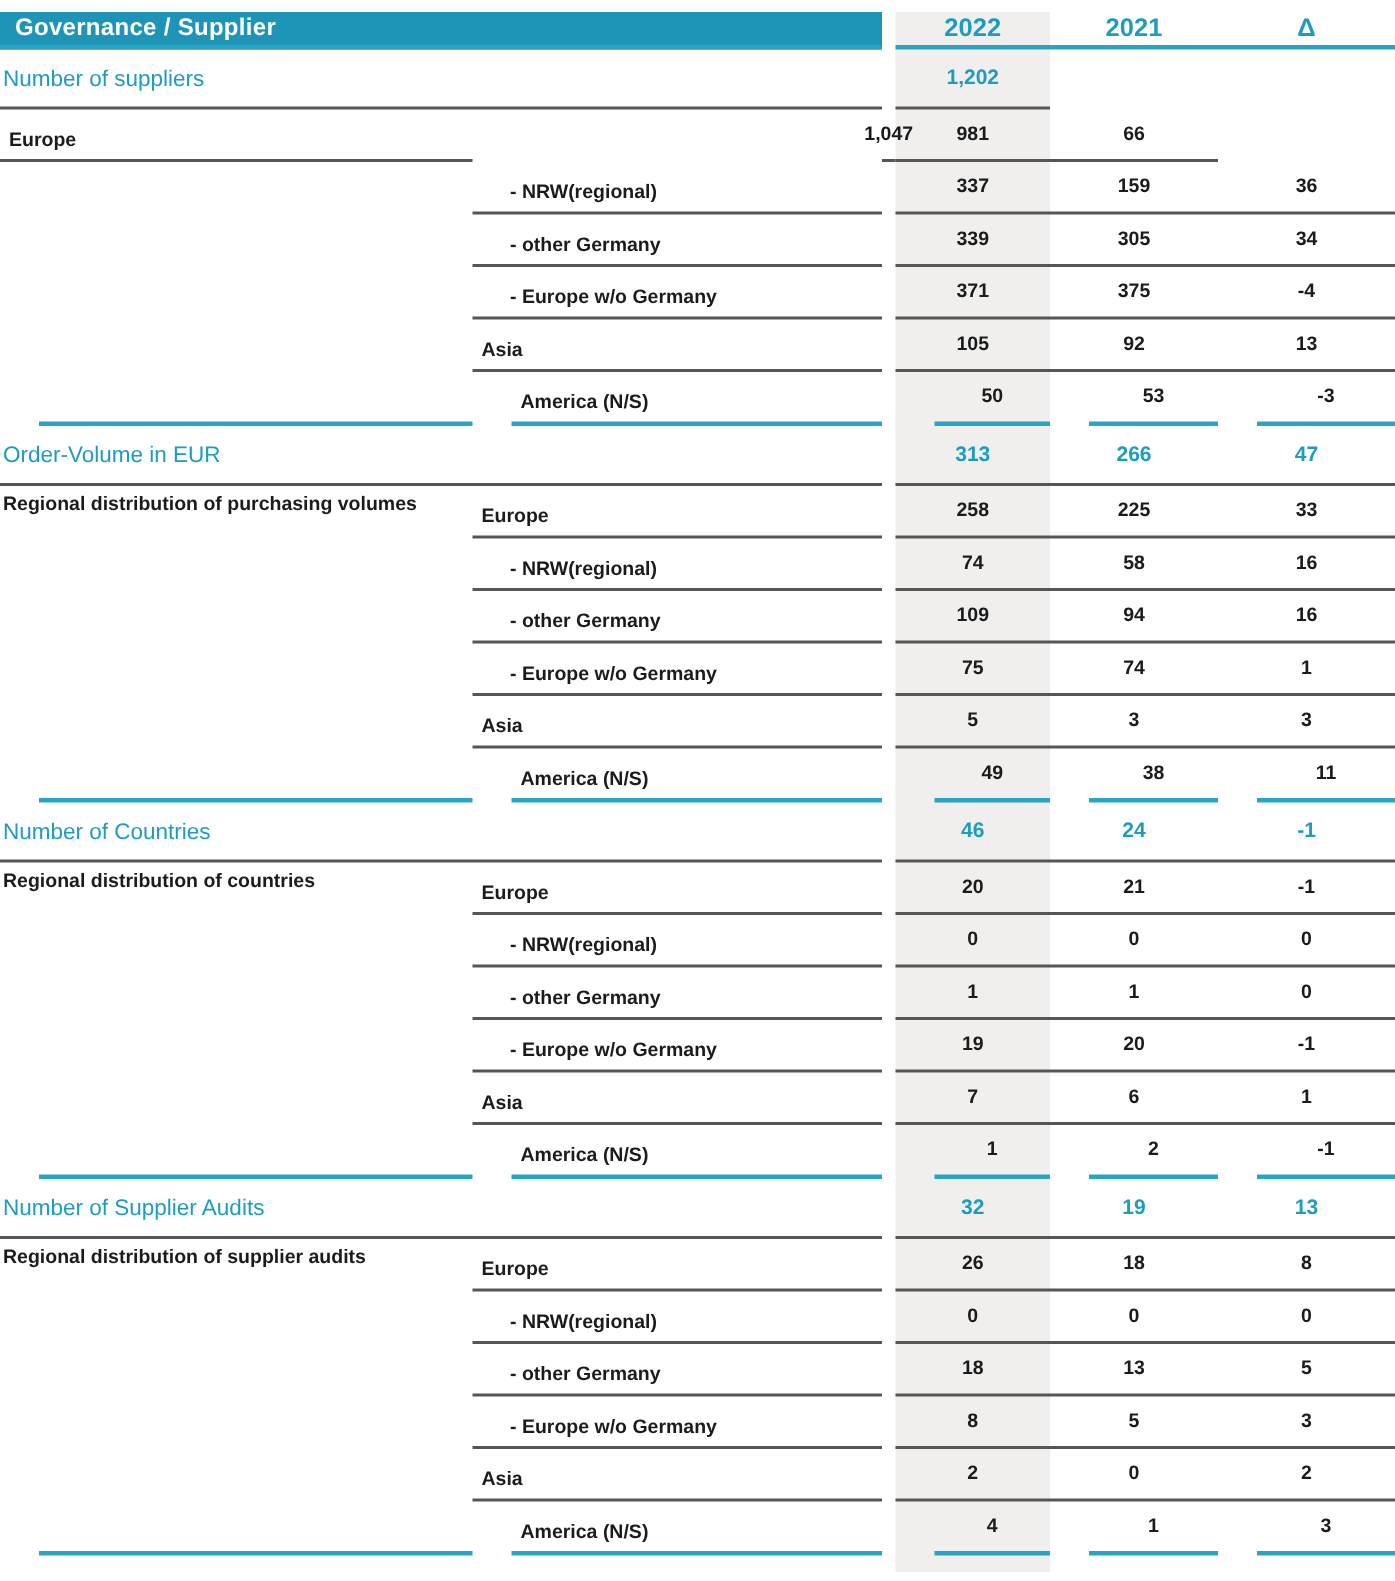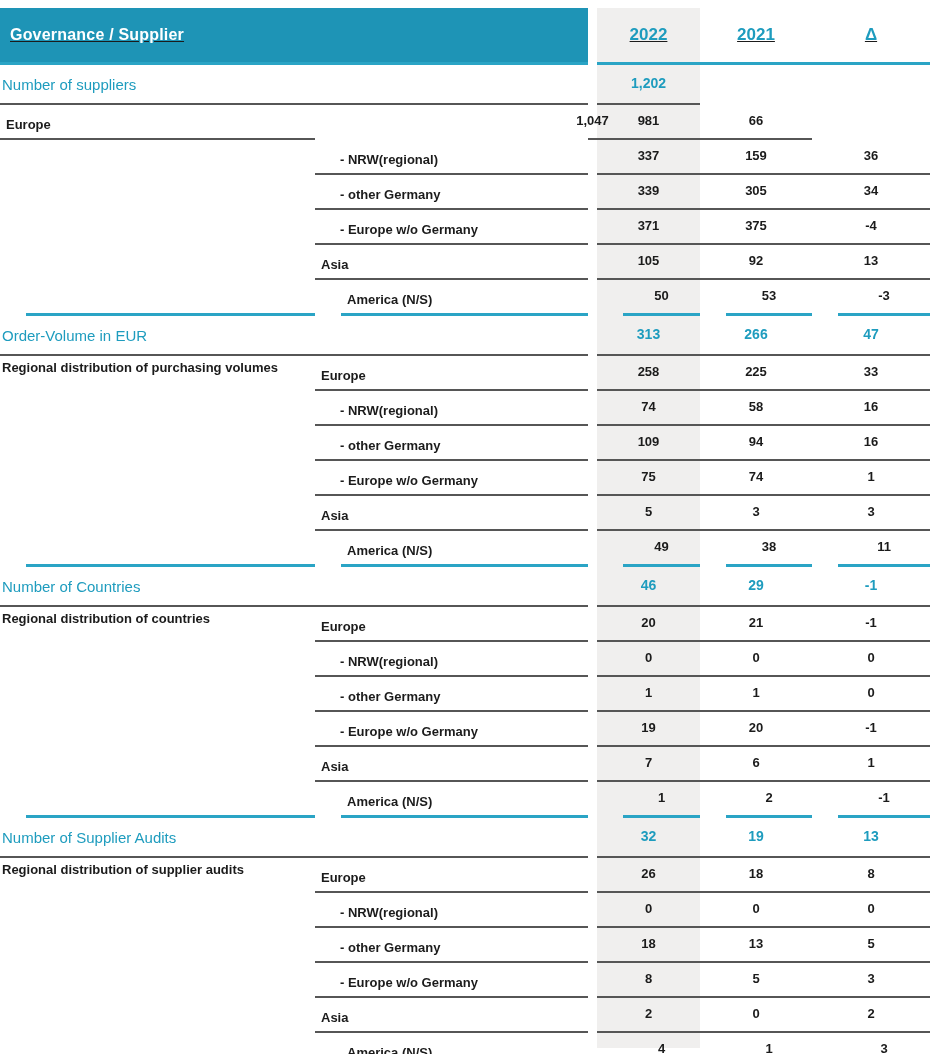--- a/index.html
+++ b/index.html
@@ -11,21 +11,21 @@
     --col-bg:#F0EFEE;
   }
   *{box-sizing:border-box;}
   html,body{margin:0;padding:0;background:#fff;}
   body{font-family:"Liberation Sans",sans-serif;color:var(--body-text);}
   .page{position:relative;width:930px;height:1054px;padding-top:8px;overflow:hidden;background:#fff;}
   .col-band{position:absolute;left:597px;top:8px;width:103px;height:1040px;background:var(--col-bg);z-index:0;}
   .row{position:relative;z-index:1;display:grid;grid-template-columns:315px 273px 9px 103px 112px 118px;}
   .cell{display:flex;align-items:center;min-width:0;}
   
-  .header-row{height:57px;text-decoration:underline;}
+  .header-row{height:25px;}
   .header-row .cell{border-bottom:3px solid var(--teal-line);}
   .header-row .gap{border-bottom:none;}
   .title-bar{grid-column:1/3;background:var(--teal-bar);color:#fff;font-size:16px;font-weight:700;padding-left:10px;letter-spacing:.2px;}
   .col-head{justify-content:center;color:var(--teal-text);font-size:17px;font-weight:700;}
   
   .section-row{height:40px;}
   .section-row .cell{border-bottom:2px solid var(--row-line);}
   .section-row .gap{border-bottom:none;}
   .sec-title{grid-column:1/3;color:var(--teal-text);font-size:15px;font-weight:400;padding-left:2px;}
   .section-row .val{color:var(--teal-text);font-size:14px;font-weight:700;}
@@ -166,21 +166,21 @@
           <div class="cell val">49</div>
           <div class="cell val">38</div>
           <div class="cell val">11</div>
         </div>
       </div>
       <div>
         <div class="row section-row">
           <div class="cell sec-title">Number of Countries</div>
           <div class="cell gap"></div>
           <div class="cell val">46</div>
-          <div class="cell val">29</div>
+          <div class="cell val">24</div>
           <div class="cell val">-1</div>
         </div>
         <div class="row data-row">
           <div class="cell desc">Regional distribution of countries</div>
           <div class="cell sublabel">Europe</div>
           <div class="cell gap"></div>
           <div class="cell val">20</div>
           <div class="cell val">21</div>
           <div class="cell val">-1</div>
         </div>

